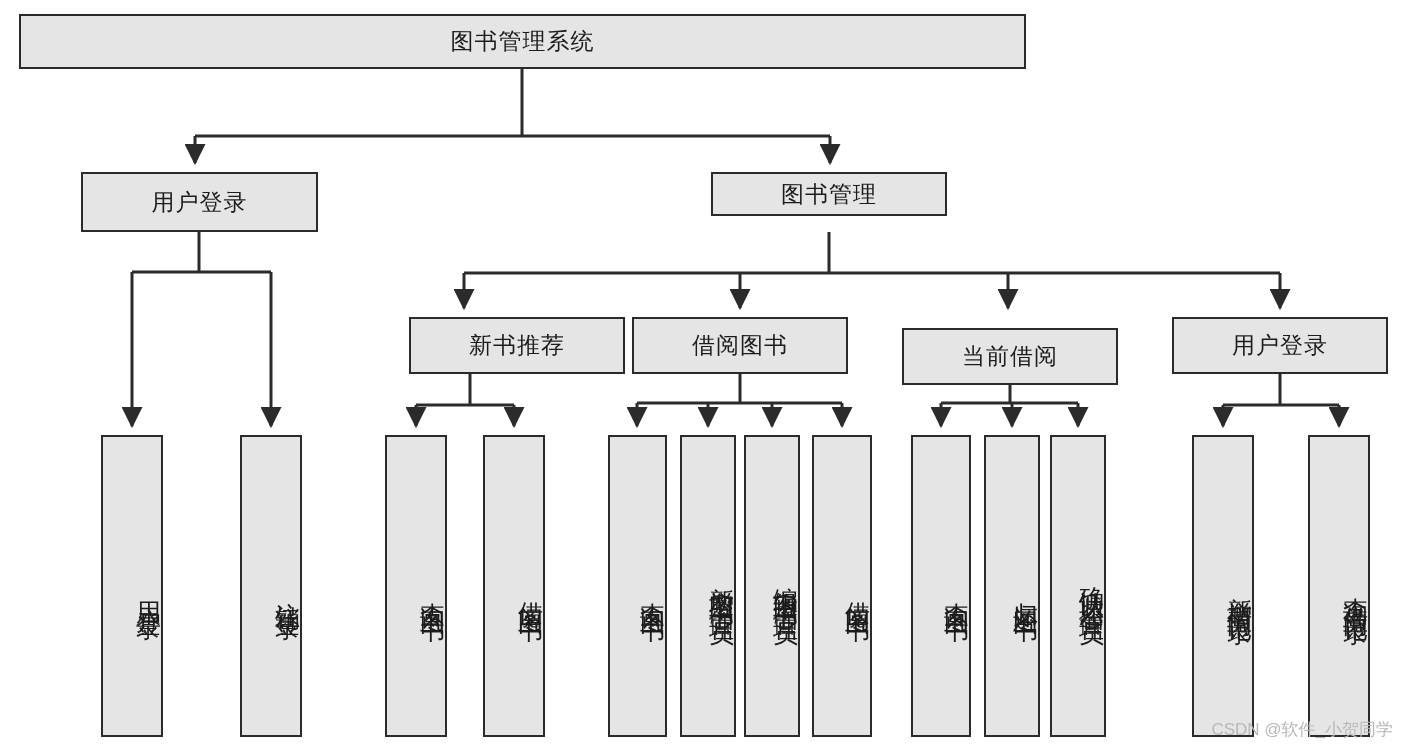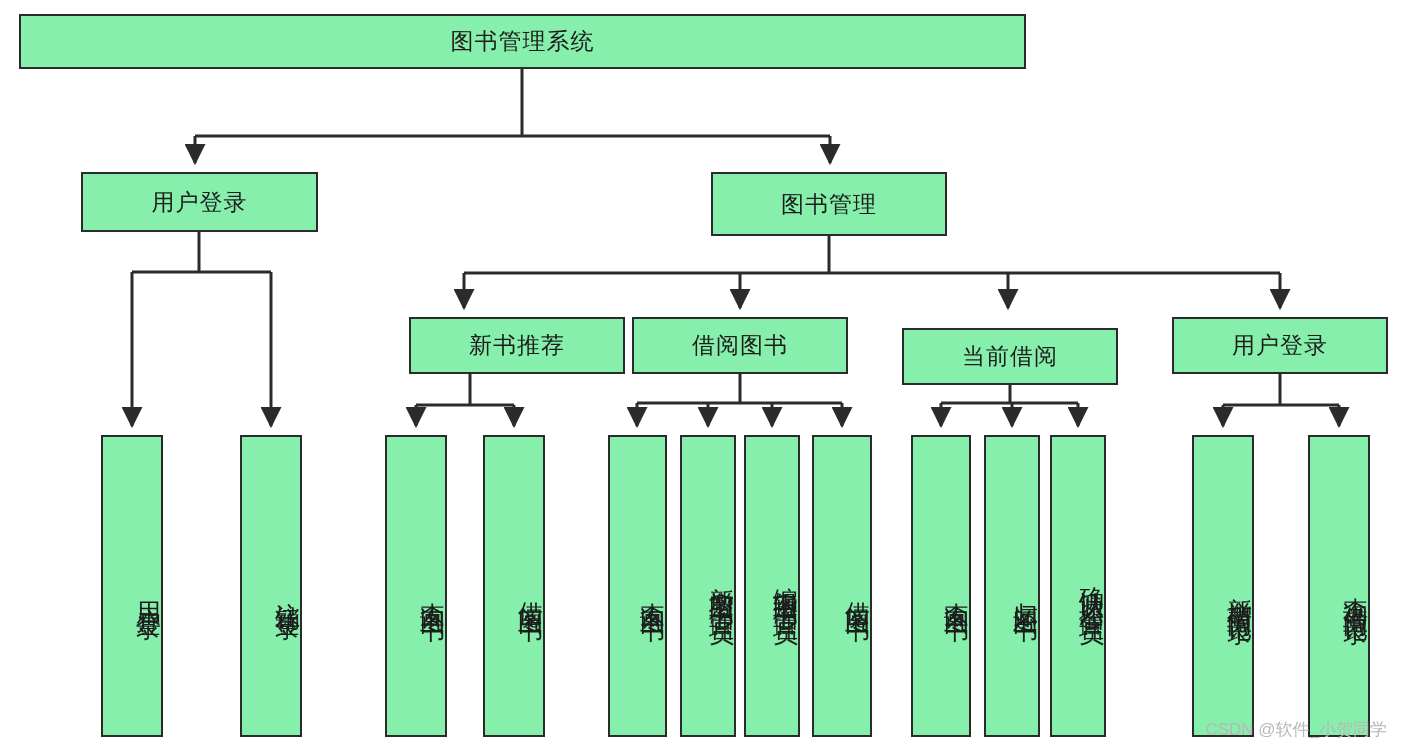--- a/index.html
+++ b/index.html
@@ -20,21 +20,21 @@
   #diagram-svg {
     position: absolute;
     left: 0;
     top: 0;
     width: 1405px;
     height: 747px;
   }
   .node-box {
     position: absolute;
     box-sizing: border-box;
-    background: #86efac;
+    background: #e5e5e5;
     border: 2px solid #2b2b2b;
     display: flex;
     align-items: center;
     justify-content: center;
     color: #1c1c1c;
   }
   .node-h {
     font-size: 23px;
     letter-spacing: 1px;
     white-space: nowrap;
@@ -47,21 +47,21 @@
     line-height: 1;
     padding-top: 12px;
     align-items: flex-start;
     justify-content: center;
   }
   .node-v.tall {
     padding-top: 6px;
   }
   #watermark {
     position: absolute;
-    right: 18px;
+    right: 12px;
     bottom: 6px;
     font-size: 17px;
     color: #b8b8b8;
     white-space: nowrap;
     pointer-events: none;
   }
 </style>
 </head>
 <body>
 
@@ -117,21 +117,21 @@
     </g>
   </svg>
 
   <div id="nodes-layer">
       <div class="node-box node-h" style="left: 19px; top: 14px; width: 1007px; height: 55px;">
         <span>图书管理系统</span>
       </div>
       <div class="node-box node-h" style="left: 81px; top: 172px; width: 237px; height: 60px;">
         <span>用户登录</span>
       </div>
-      <div class="node-box node-h" style="left: 711px; top: 172px; width: 236px; height: 64px;">
+      <div class="node-box node-h" style="left: 711px; top: 172px; width: 236px; height: 44px;">
         <span>图书管理</span>
       </div>
       <div class="node-box node-h" style="left: 362px; top: 317px; width: 216px; height: 57px; margin-left: 47px;">
         <span>新书推荐</span>
       </div>
       <div class="node-box node-h" style="left: 632px; top: 317px; width: 216px; height: 57px;">
         <span>借阅图书</span>
       </div>
       <div class="node-box node-h" style="left: 902px; top: 328px; width: 216px; height: 57px;">
         <span>当前借阅</span>

